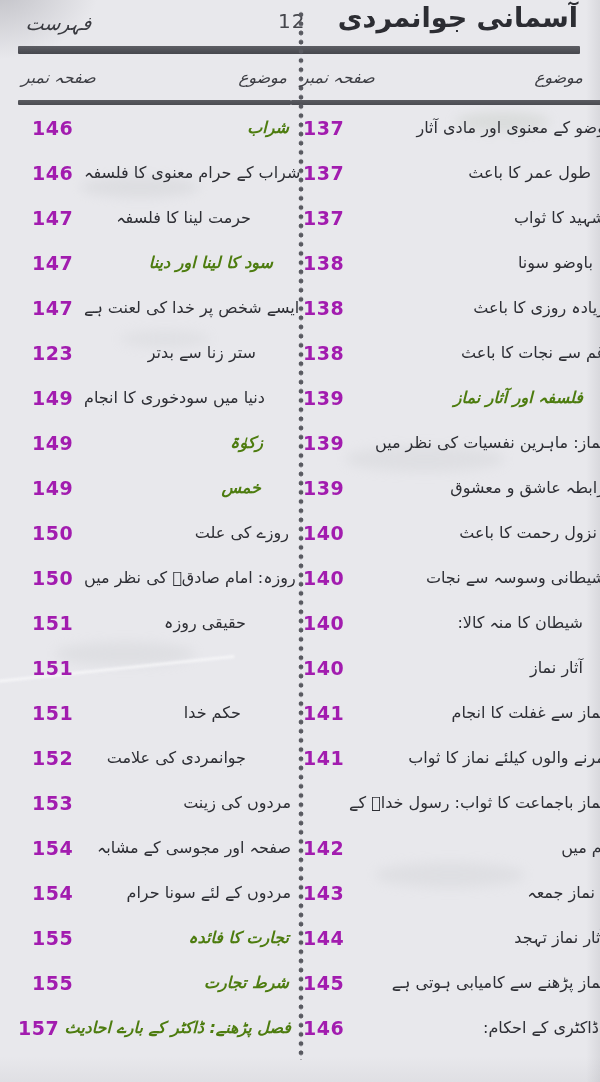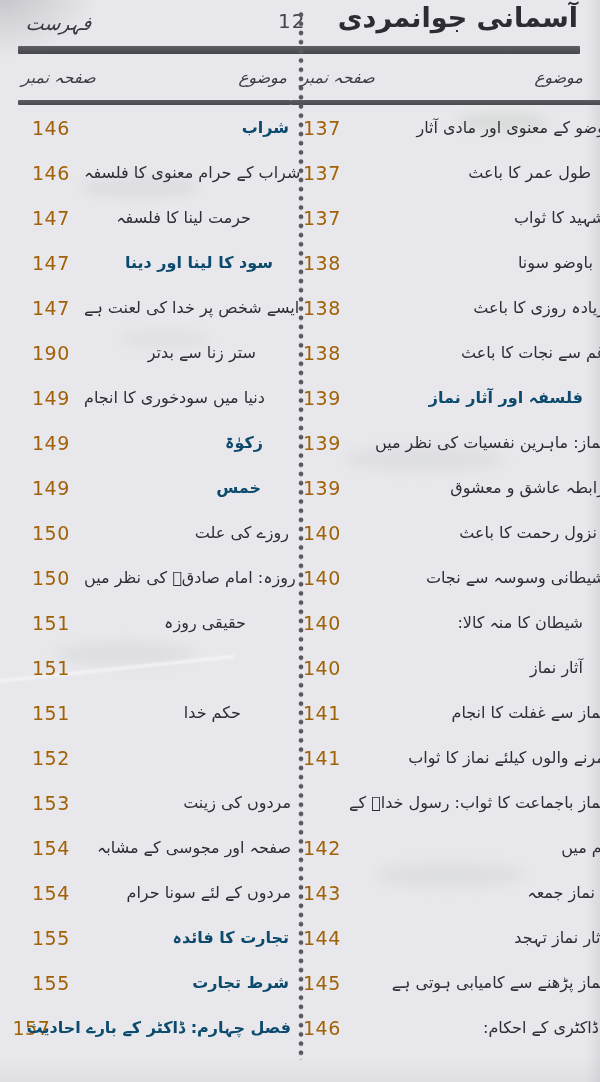--- a/index.html
+++ b/index.html
@@ -63,30 +63,31 @@
   
   .divider{
     position:absolute;left:294px;top:-44px;bottom:-10px;width:14px;
     background-image:radial-gradient(circle,#595a61 2px,rgba(0,0,0,0) 2.7px);
     background-size:14px 9.2px;background-repeat:repeat-y;background-position:center 0;
   }
   
   .rows{display:flex;flex-direction:column;}
   .row{height:45px;display:flex;align-items:center;justify-content:space-between;}
   .num{
-    font-size:19px;color:#a16207;letter-spacing:.5px;white-space:nowrap;
+    font-size:19px;color:#a21caf;letter-spacing:.5px;white-space:nowrap;
     min-width:46px;
+    font-weight:bold;
   }
   .col-left .num{padding-left:14px;}
   .col-right .num{padding-left:12px;min-width:42px;}
   .topic{
     direction:rtl;text-align:right;white-space:nowrap;
     font-size:16px;color:#2e2f35;flex:1 1 auto;overflow:visible;
   }
-  .row.bold .topic{font-weight:bold;color:#0c4a6e;}
+  .row.bold .topic{font-weight:bold;color:#4d7c0f;font-style:italic;}
   .col-left .topic{padding-left:6px;padding-right:2px;}
   .col-right .topic{padding-left:4px;padding-right:34px;}
   
   .col-left .row:nth-child(3)  .topic{padding-right:40px;}
   .col-left .row:nth-child(4)  .topic{padding-right:18px;}
   .col-left .row:nth-child(6)  .topic{padding-right:35px;}
   .col-left .row:nth-child(7)  .topic{padding-right:30px;}
   .col-left .row:nth-child(8)  .topic{padding-right:28px;}
   .col-left .row:nth-child(9)  .topic{padding-right:30px;}
   .col-left .row:nth-child(12) .topic{padding-right:45px;}
@@ -156,21 +157,21 @@
           </div>
           <div class="row bold">
             <span class="num">147</span>
             <span class="topic" dir="rtl" lang="ur">سود کا لینا اور دینا</span>
           </div>
           <div class="row">
             <span class="num">147</span>
             <span class="topic" dir="rtl" lang="ur">ایسے شخص پر خدا کی لعنت ہے</span>
           </div>
           <div class="row">
-            <span class="num">190</span>
+            <span class="num">123</span>
             <span class="topic" dir="rtl" lang="ur">ستر زنا سے بدتر</span>
           </div>
           <div class="row">
             <span class="num">149</span>
             <span class="topic" dir="rtl" lang="ur">دنیا میں سودخوری کا انجام</span>
           </div>
           <div class="row bold">
             <span class="num">149</span>
             <span class="topic" dir="rtl" lang="ur">زکوٰۃ</span>
           </div>
@@ -192,20 +193,21 @@
           </div>
           <div class="row bold">
             <span class="num">151</span>
           </div>
           <div class="row">
             <span class="num">151</span>
             <span class="topic" dir="rtl" lang="ur">حکم خدا</span>
           </div>
           <div class="row">
             <span class="num">152</span>
+            <span class="topic" dir="rtl" lang="ur">جوانمردی کی علامت</span>
           </div>
           <div class="row">
             <span class="num">153</span>
             <span class="topic" dir="rtl" lang="ur">مردوں کی زینت</span>
           </div>
           <div class="row">
             <span class="num">154</span>
             <span class="topic" dir="rtl" lang="ur">صفحہ اور مجوسی کے مشابہ</span>
           </div>
           <div class="row">
@@ -215,21 +217,21 @@
           <div class="row bold">
             <span class="num">155</span>
             <span class="topic" dir="rtl" lang="ur">تجارت کا فائدہ</span>
           </div>
           <div class="row bold">
             <span class="num">155</span>
             <span class="topic" dir="rtl" lang="ur">شرط تجارت</span>
           </div>
           <div class="row bold">
             <span class="num">157</span>
-            <span class="topic" dir="rtl" lang="ur">فصل چہارم: ڈاکٹر کے بارے احادیث</span>
+            <span class="topic" dir="rtl" lang="ur">فصل پڑھنے: ڈاکٹر کے بارے احادیث</span>
           </div>
         </div>
     </section>
 
     <div class="gap"></div>
     <div class="divider"></div>
 
     <section class="col col-right">
       <div class="col-head">
         <span class="ch">صفحہ نمبر</span>

